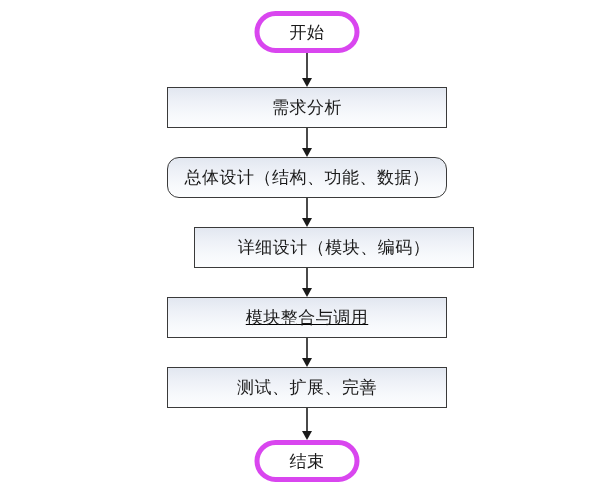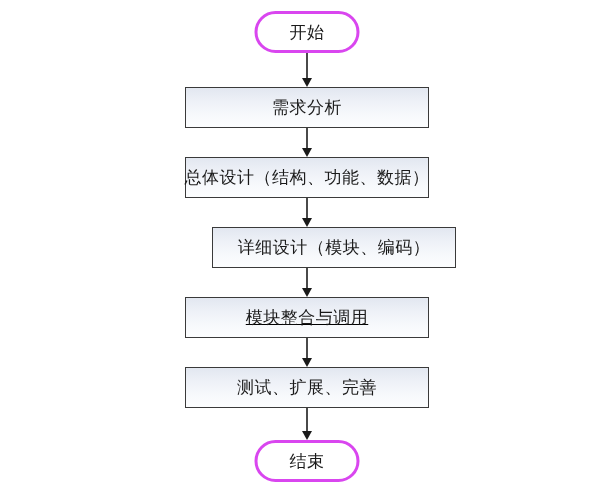--- a/index.html
+++ b/index.html
@@ -22,41 +22,41 @@
   }
 
   
   .terminator {
     position: absolute;
     left: 50%;
     transform: translateX(-50%);
     width: 105px;
     height: 42px;
     box-sizing: border-box;
-    border: 3px solid #d946ef;
+    border: 5px solid #d946ef;
     border-radius: 21px;
     background: #ffffff;
     display: flex;
     align-items: center;
     justify-content: center;
   }
   .terminator .node-label {
     font-size: 17px;
     line-height: 1;
     color: #1a1a1a;
     letter-spacing: 0.5px;
     white-space: nowrap;
   }
 
   
   .process {
     position: absolute;
     left: 50%;
     transform: translateX(-50%);
-    width: 244px;
+    width: 280px;
     height: 41px;
     box-sizing: border-box;
     border: 1px solid #3a3a3a;
     background: linear-gradient(to bottom, #e2e7f0 0%, #eef1f7 35%, #f7f9fc 70%, #fcfdfe 100%);
     display: flex;
     align-items: center;
     justify-content: center;
   }
   .process .node-label {
     font-size: 17px;
@@ -109,21 +109,21 @@
 
   <div class="process" style="top:87px;">
     <span class="node-label">需求分析</span>
   </div>
 
   <div class="connector" style="top:128px; height:29px;">
     <div class="conn-line" style="height:21px;"></div>
     <div class="conn-head"></div>
   </div>
 
-  <div class="process" style="top:157px;">
+  <div class="process" style="top:157px;border-radius:12px;">
     <span class="node-label">总体设计（结构、功能、数据）</span>
   </div>
 
   <div class="connector" style="top:198px; height:29px;">
     <div class="conn-line" style="height:21px;"></div>
     <div class="conn-head"></div>
   </div>
 
   <div class="process" style="top:227px;margin-left:27px;">
     <span class="node-label">详细设计（模块、编码）</span>

